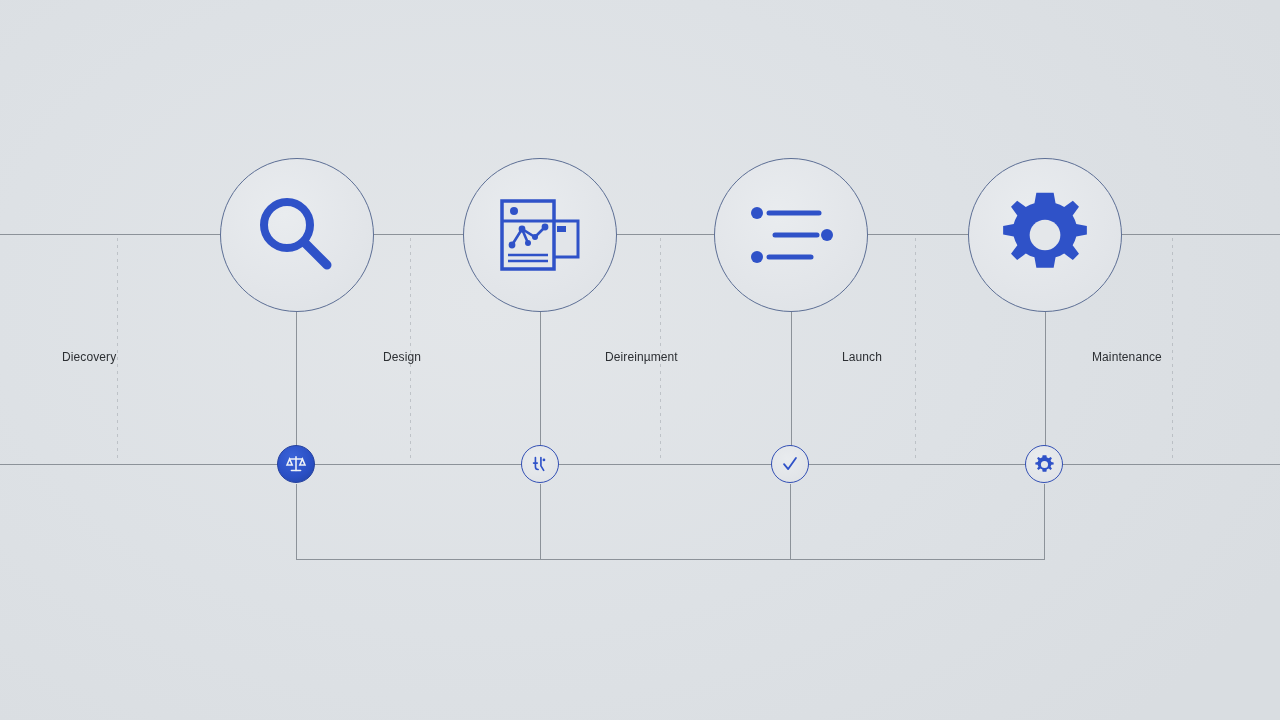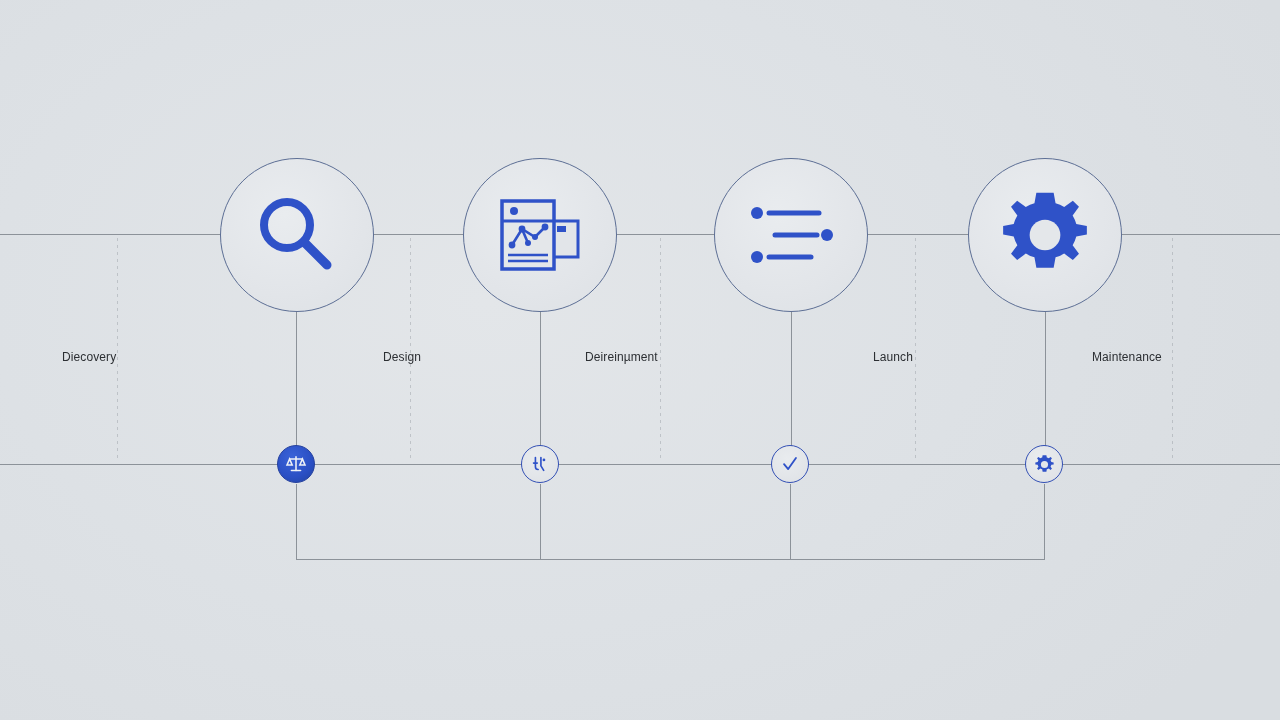--- a/index.html
+++ b/index.html
@@ -198,22 +198,22 @@
           a34 34 0 0 1 -3.8-9 l-11-2 0-9 11-2 a34 34 0 0 1 3.8-9
           l-6.6-9 6.4-6.4 9 6.6 a34 34 0 0 1 9-3.8 l2-11 9 0 z"></path>
         <circle cx="50" cy="50" r="16" fill="#e4e7ea"></circle>
       </svg>
     </span>
   </div>
   <div class="stem" style="left:1045px; top:312px; height:140px"></div>
 
   <div class="label" style="left:62px">Diecovery</div>
   <div class="label" style="left:383px">Design</div>
-  <div class="label" style="left:585px">Deireinµment</div>
-  <div class="label" style="left:873px">Launch</div>
+  <div class="label" style="left:605px">Deireinµment</div>
+  <div class="label" style="left:842px">Launch</div>
   <div class="label" style="left:1092px">Maintenance</div>
 
   <div class="marker filled" style="left:277px; top:445px">
     <span>
       <svg width="22" height="22" viewBox="0 0 24 24" fill="none" stroke="#eef1f6" stroke-width="1.7" stroke-linecap="round">
         <line x1="12" y1="4" x2="12" y2="19"></line>
         <line x1="5" y1="6.5" x2="19" y2="6.5"></line>
         <path d="M5 6.5 L2.2 13 h5.6 z" fill="none"></path>
         <path d="M19 6.5 L16.2 13 h5.6 z" fill="none"></path>
         <line x1="7" y1="19" x2="17" y2="19"></line>

